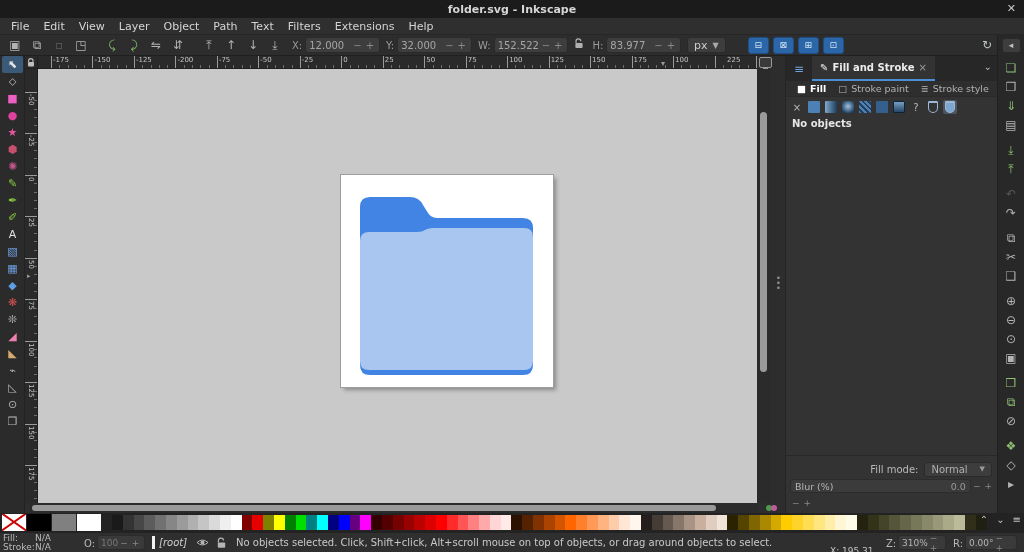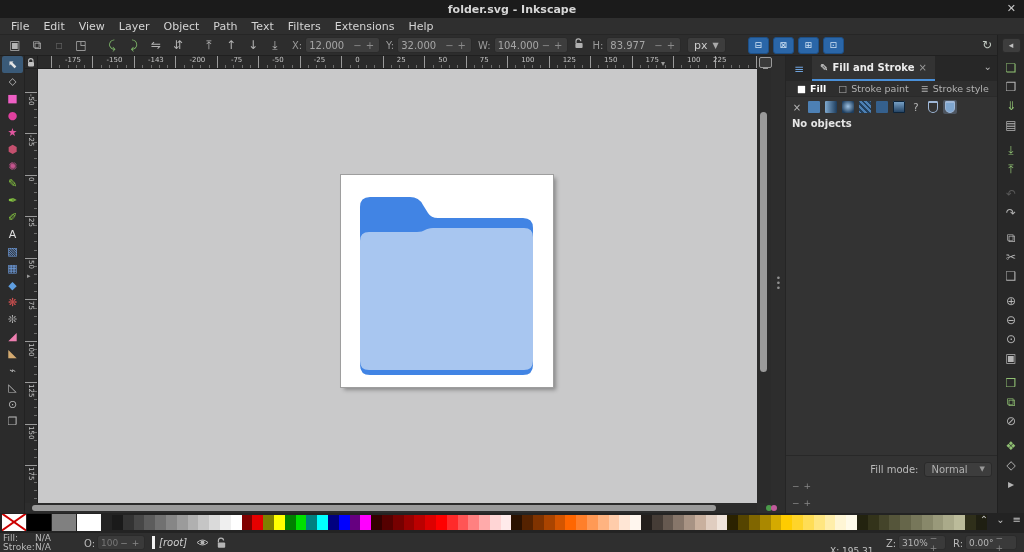--- a/index.html
+++ b/index.html
@@ -34,21 +34,21 @@
   
   #toolbox{left:0;top:56px;width:25px;height:457px;background:#2b2b2b;border-right:1px solid #222;}
   .tool{width:21px;height:17px;margin:0 0 0 2px;text-align:center;font-size:11px;line-height:17px;border-radius:2px;}
   .tool.active{background:#3a5a78;}
 
   
   #ruler-corner{left:25px;top:56px;width:13px;height:13px;background:#2a2a2a;border-right:1px solid #1f1f1f;border-bottom:1px solid #1f1f1f;display:flex;align-items:center;justify-content:center;}
   #hruler{left:38px;top:56px;width:719px;height:13px;background:#2a2a2a;border-bottom:1px solid #1f1f1f;overflow:hidden;
     background-image:repeating-linear-gradient(90deg,#9a9a9a 0 1px,transparent 1px 41.47px),repeating-linear-gradient(90deg,#6e6e6e 0 1px,transparent 1px 8.294px);
     background-position:13px 0,13px 9px;background-size:719px 13px,719px 4px;background-repeat:no-repeat;}
-  .hlab{position:absolute;top:0px;font-size:7px;color:#c4c4c4;padding-left:12px;}
+  .hlab{position:absolute;top:0px;font-size:7px;color:#c4c4c4;}
   #vruler{left:25px;top:69px;width:13px;height:434px;background:#2a2a2a;border-right:1px solid #1f1f1f;overflow:hidden;
     background-image:repeating-linear-gradient(180deg,#9a9a9a 0 1px,transparent 1px 41.47px),repeating-linear-gradient(180deg,#6e6e6e 0 1px,transparent 1px 8.294px);
     background-position:0 23px,9px 23px;background-size:13px 434px,4px 434px;background-repeat:no-repeat;}
   .vlab{position:absolute;left:10px;font-size:7px;color:#c4c4c4;transform:rotate(90deg);transform-origin:0 0;white-space:nowrap;}
   #h-marker{position:absolute;left:623px;top:3px;font-size:8px;color:#999;}
   #v-marker{position:absolute;left:2px;top:203px;font-size:7px;color:#999;}
 
   
   #canvas{left:38px;top:69px;width:719px;height:434px;background:#c9c9ca;overflow:hidden;}
   #page{position:absolute;left:303px;top:106px;width:212px;height:212px;background:#ffffff;outline:1px solid #9e9e9e;box-shadow:3px 3px 4px rgba(0,0,0,.32);}
@@ -193,21 +193,21 @@
 
     <span class="spin-label">Y:</span>
     <span class="spin-box">
       <span class="spin-val">32.000</span>
       <span class="spin-m">−</span>
       <span class="spin-p">+</span>
     </span>
 
     <span class="spin-label">W:</span>
     <span class="spin-box">
-      <span class="spin-val">104.000</span>
+      <span class="spin-val">152.522</span>
       <span class="spin-m">−</span>
       <span class="spin-p">+</span>
     </span>
 
     <span style="margin:0 2px 0 6px">
       <svg width="10" height="11" viewBox="0 0 10 11">
           <path d="M2,5 V3.4 A2.4,2.4 0 0 1 6.8,3.2" fill="none" stroke="#b0b0b0" stroke-width="1.2"></path>
           <rect x="1.4" y="5" width="7.2" height="5" rx="1" fill="#b0b0b0"></rect>
         </svg>
     </span>
@@ -263,35 +263,35 @@
   <div class="abs" id="ruler-corner">
     <svg width="8" height="9" viewBox="0 0 8 9">
         <path d="M1.6,4 V2.8 A2.2,2.2 0 0 1 6,2.8 V4" fill="none" stroke="#c0c0c0" stroke-width="1.1"></path>
         <rect x="1" y="4" width="6" height="4.4" rx="0.8" fill="#c0c0c0"></rect>
       </svg>
   </div>
   <div class="abs" id="hruler">
     <span id="h-marker">▾</span>
   <span class="hlab" style="left: 15px;">-175</span>
       <span class="hlab" style="left: 56.47px;">-150</span>
-      <span class="hlab" style="left: 97.94px;">-143</span>
+      <span class="hlab" style="left: 97.94px;">-125</span>
       <span class="hlab" style="left: 139.41px;">-200</span>
       <span class="hlab" style="left: 180.88px;">-75</span>
       <span class="hlab" style="left: 222.35px;">-50</span>
       <span class="hlab" style="left: 263.82px;">-25</span>
       <span class="hlab" style="left: 305.29px;">0</span>
       <span class="hlab" style="left: 346.76px;">25</span>
       <span class="hlab" style="left: 388.23px;">50</span>
       <span class="hlab" style="left: 429.7px;">75</span>
       <span class="hlab" style="left: 471.17px;">100</span>
       <span class="hlab" style="left: 512.64px;">125</span>
       <span class="hlab" style="left: 554.11px;">150</span>
       <span class="hlab" style="left: 595.58px;">175</span>
       <span class="hlab" style="left: 637.05px;">100</span>
-      <span class="hlab" style="left: 663px;">225</span>
+      <span class="hlab" style="left: 689px;">225</span>
     </div>
   <div class="abs" id="vruler">
     <span id="v-marker">▸</span>
   <span class="vlab" style="top: 25px;">-50</span>
       <span class="vlab" style="top: 66.47px;">-25</span>
       <span class="vlab" style="top: 107.94px;">0</span>
       <span class="vlab" style="top: 149.41px;">25</span>
       <span class="vlab" style="top: 190.88px;">50</span>
       <span class="vlab" style="top: 232.35px;">75</span>
       <span class="vlab" style="top: 273.82px;">100</span>
@@ -377,20 +377,24 @@
     <div id="no-objects">No objects</div>
     <div id="dock-sep"></div>
     <div id="blend-row">
       <span id="blend-label">Fill mode:</span>
       <span id="blend-select">
         <span>Normal</span>
         <span class="car">▼</span>
       </span>
     </div>
     <div class="slider-row" id="blur-row">
+      <span class="slider-box">
+        <span class="slab">Blur (%)</span>
+        <span class="sval">0.0</span>
+      </span>
       <span class="spin-m">−</span>
       <span class="spin-p">+</span>
     </div>
     <div class="slider-row" id="opacity-row">
       <span class="spin-m">−</span>
       <span class="spin-p">+</span>
     </div>
   </div>
 
   <div class="abs" id="cmdbar">
@@ -544,20 +548,21 @@
           <path d="M1,5.5 Q6.5,0.5 12,5.5 Q6.5,10.5 1,5.5 Z" fill="none" stroke="#b5b5b5" stroke-width="1"></path>
           <circle cx="6.5" cy="5.5" r="2" fill="#b5b5b5"></circle>
         </svg>
     </span>
     <span id="lock-icon2">
       <svg width="11" height="12" viewBox="0 0 11 12">
           <path d="M2.4,5.5 V3.8 A2.6,2.6 0 0 1 7.6,3.6" fill="none" stroke="#b5b5b5" stroke-width="1.2"></path>
           <rect x="1.8" y="5.5" width="7.4" height="5.2" rx="1" fill="#b5b5b5"></rect>
         </svg>
     </span>
+    <span id="status-msg">No objects selected. Click, Shift+click, Alt+scroll mouse on top of objects, or drag around objects to select.</span>
     <div id="xy-block">
       <div><span>X:</span> <span>195.31</span></div>
       <div><span>Y:</span> <span>61.01</span></div>
     </div>
     <span id="z-label">Z:</span>
     <span id="z-box">
       <span>310%</span>
       <span><span class="spin-m sm">−</span><span class="spin-p sm">+</span></span>
     </span>
     <span id="r-label">R:</span>

